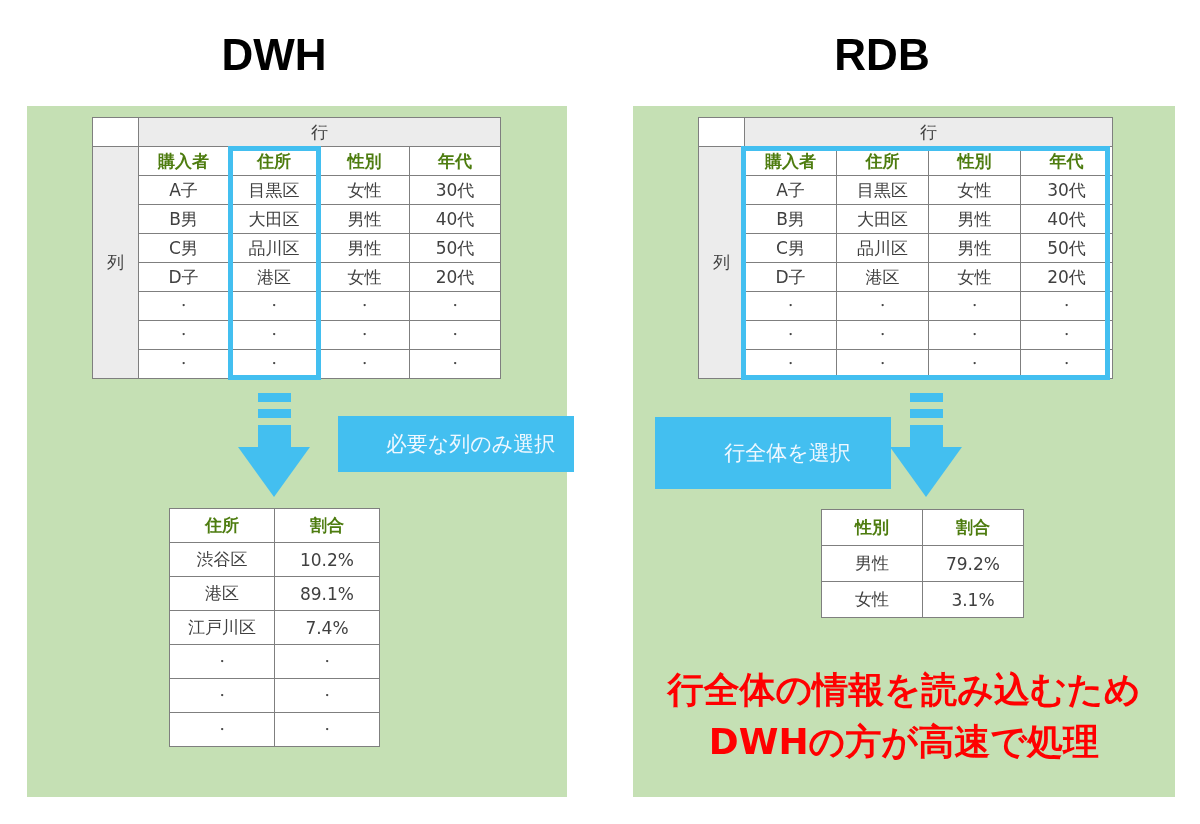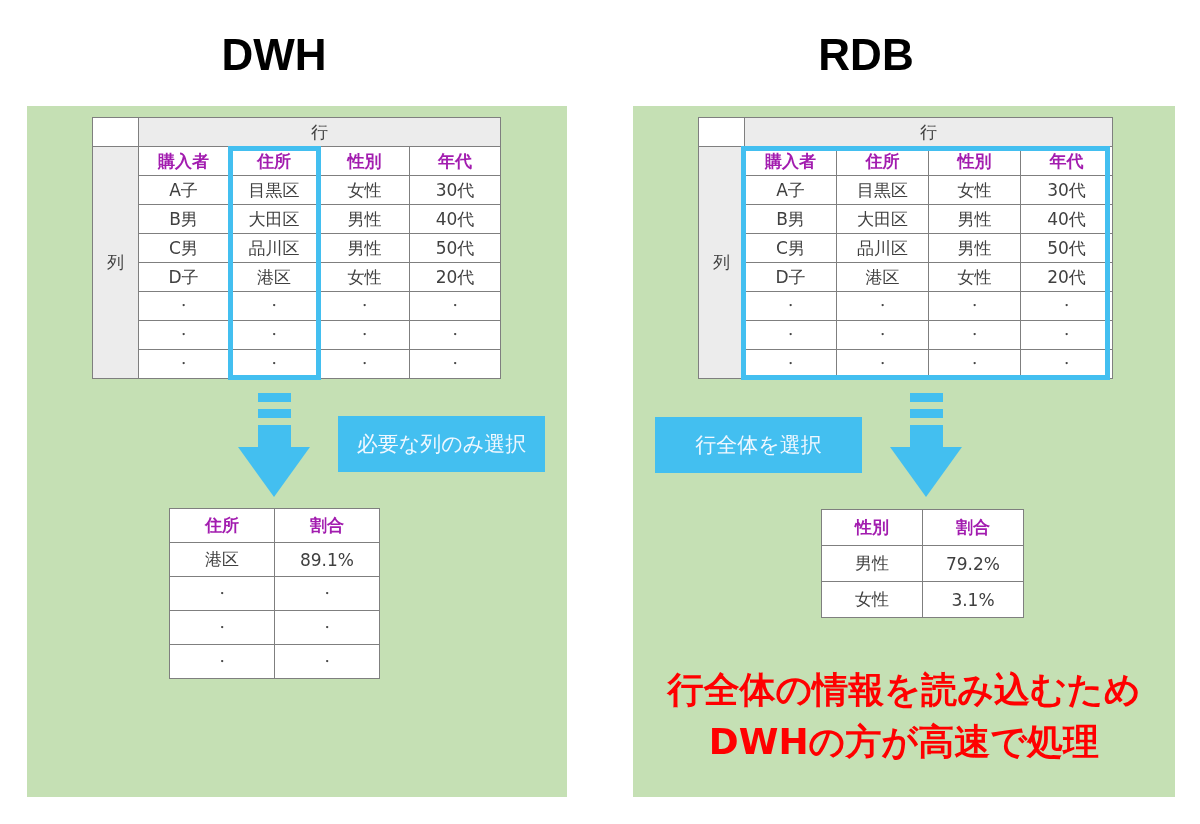--- a/index.html
+++ b/index.html
@@ -4,35 +4,35 @@
 <style>
   html, body { margin: 0; padding: 0; }
   body { width: 1200px; height: 824px; background: #ffffff; position: relative; overflow: hidden;
          font-family: "DejaVu Sans", sans-serif; color: #333; }
   .title { position: absolute; top: 30px; font-family: "Liberation Sans", sans-serif; font-weight: bold;
            font-size: 44px; color: #000; text-align: center; width: 300px; }
   .panel { position: absolute; top: 106px; height: 691px; background: #c5e0b4; }
   table { border-collapse: collapse; position: absolute; background: #fff; }
   td { border: 1.5px solid #7f7f7f; text-align: center; font-size: 17px; color: #404040; padding: 0;
        font-family: "DejaVu Sans", sans-serif; }
-  td.hdr { font-weight: bold; color: #a21caf; }
+  td.hdr { font-weight: bold; color: #4d7c0f; }
   td.gray { background: #ececec; }
   td.dot { font-size: 14px; }
   .hl { position: absolute; border: 5px solid #43bff0; box-sizing: border-box; }
   .label-box { position: absolute; background: #43bff0; color: #f0f8ff; font-size: 21px;
-               display: flex; align-items: center; justify-content: center; }
+               display: flex; align-items: center; justify-content: center; padding-left: 29px; }
   .arrow { position: absolute; }
   .note { position: absolute; color: #ff0000; font-weight: bold; font-size: 36px; text-align: center;
           line-height: 52px; }
 </style>
 </head>
 <body>
 
 <div class="title" style="left:124px;">DWH</div>
-<div class="title" style="left:716px;">RDB</div>
+<div class="title" style="left:732px;">RDB</div>
 
 <div class="panel" style="left:27px; width:540px;"></div>
 
 <table style="left:92px; top:117px;">
   <tbody>
       <tr style="height:29px;">
     <td style="width:45px;"></td>
     <td class="gray" colspan="4">行</td>
   </tr>
   <tr style="height:29px;">
@@ -97,22 +97,30 @@
 
 <div class="label-box" style="left:338px; top:416px; width:207px; height:56px;">必要な列のみ選択</div>
 
 <table style="left:169px; top:508px;">
   <tbody>
       <tr style="height:34px;">
     <td class="hdr" style="width:104px;">住所</td>
     <td class="hdr" style="width:104px;">割合</td>
   </tr>
   <tr style="height:34px;">
+        <td>渋谷区</td>
+        <td>10.2%</td>
+      </tr>
+  <tr style="height:34px;">
         <td>港区</td>
         <td>89.1%</td>
+      </tr>
+  <tr style="height:34px;">
+        <td>江戸川区</td>
+        <td>7.4%</td>
       </tr>
   <tr style="height:34px;">
         <td class="dot">・</td>
         <td class="dot">・</td>
       </tr>
   <tr style="height:34px;">
         <td class="dot">・</td>
         <td class="dot">・</td>
       </tr>
   <tr style="height:34px;">
@@ -183,21 +191,21 @@
   </table>
 <div class="hl" style="left:741px; top:146px; width:369px; height:234px;"></div>
 
 <svg class="arrow" style="left:888px; top:393px;" width="76" height="104" viewBox="0 0 76 104">
   <rect x="22" y="0" width="33" height="9" fill="#43bff0"></rect>
   <rect x="22" y="16" width="33" height="9" fill="#43bff0"></rect>
   <rect x="22" y="32" width="33" height="22" fill="#43bff0"></rect>
   <polygon points="2,54 74,54 38,104" fill="#43bff0"></polygon>
 </svg>
 
-<div class="label-box" style="left:655px; top:417px; width:207px; height:56px;">行全体を選択</div>
+<div class="label-box" style="left:655px; top:417px; width:207px; height:72px;">行全体を選択</div>
 
 <table style="left:821px; top:509px;">
   <tbody>
       <tr style="height:36px;">
     <td class="hdr" style="width:100px;">性別</td>
     <td class="hdr" style="width:100px;">割合</td>
   </tr>
   <tr style="height:36px;">
         <td>男性</td>
         <td>79.2%</td>

